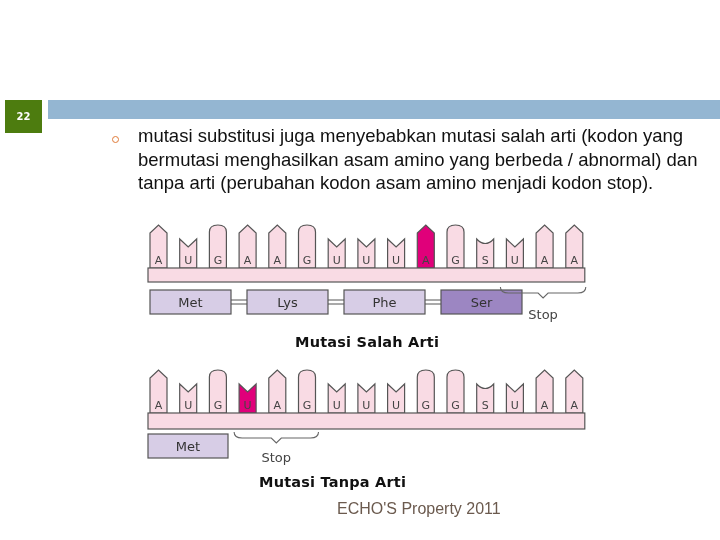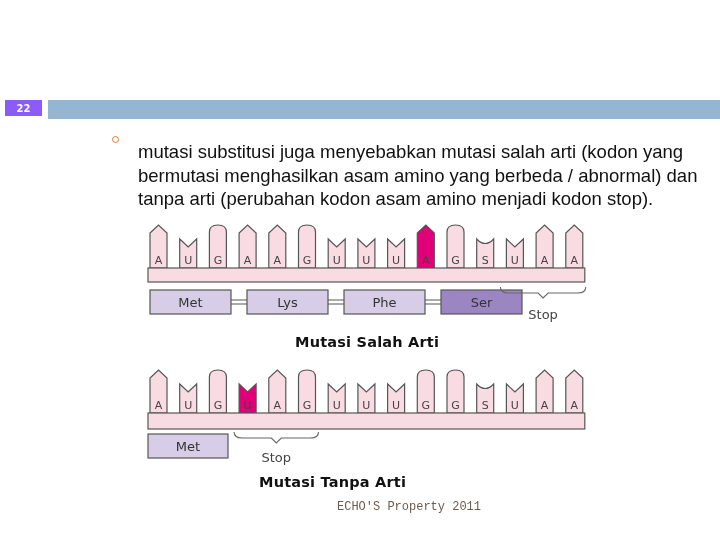--- a/index.html
+++ b/index.html
@@ -1,46 +1,46 @@
 <!DOCTYPE html>
 <html><head>
 <meta charset="utf-8">
 <style>
   html, body { margin: 0; padding: 0; }
   body {
     width: 720px; height: 540px; position: relative; overflow: hidden;
     background: #ffffff; font-family: "Liberation Sans", sans-serif;
   }
   .slide-num {
-    position: absolute; left: 5px; top: 100px; width: 37px; height: 16px;
-    background: #8b5cf6; color: #fff; font-size: 10px; font-weight: bold;
+    position: absolute; left: 5px; top: 100px; width: 37px; height: 33px;
+    background: #4d7c0f; color: #fff; font-size: 10px; font-weight: bold;
     display: flex; align-items: center; justify-content: center;
     font-family: "DejaVu Sans", sans-serif;
   }
   .title-bar {
     position: absolute; left: 48px; top: 100px; width: 672px; height: 19px;
     background: #94b6d2;
   }
   .bullet {
     position: absolute; left: 112px; top: 136px; width: 5px; height: 5px;
     border: 1px solid #e07b39; border-radius: 50%;
   }
   .body-text {
     position: absolute; left: 138px; top: 124px; width: 560px;
     font-size: 18.5px; line-height: 23.5px; color: #111;
-    height: 92px; overflow: hidden; margin-top: 16px;
+    height: 92px; overflow: hidden;
   }
   .diagram { position: absolute; left: 0; top: 0; }
   .caption {
     position: absolute; font-weight: bold; font-size: 14.5px; color: #111;
     font-family: "DejaVu Sans", sans-serif; letter-spacing: 0.2px;
   }
   .footer {
-    position: absolute; left: 337px; top: 500px; font-size: 12px; color: #6b5a4e;
-    font-family: Liberation Mono, monospace;
+    position: absolute; left: 337px; top: 500px; font-size: 16px; color: #6b5a4e;
+    font-family: Liberation Sans, sans-serif;
   }
   svg text { font-family: "DejaVu Sans", sans-serif; }
 </style>
 </head>
 <body>
 
 <div class="slide-num">22</div>
 <div class="title-bar"></div>
 
 <div class="bullet"></div>

